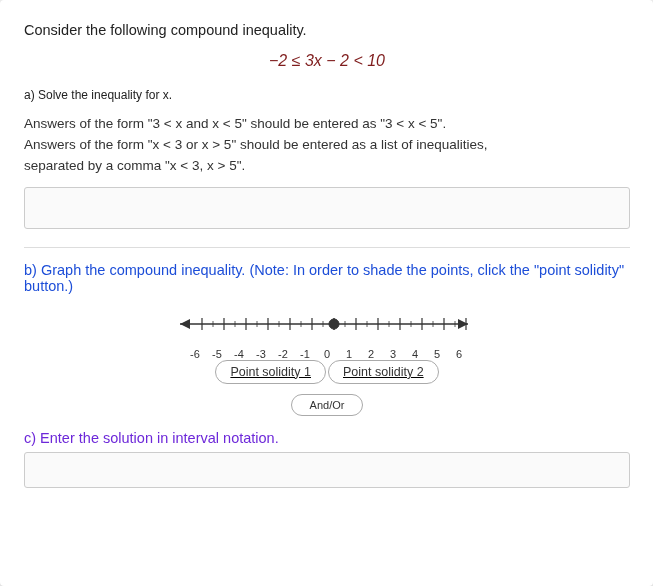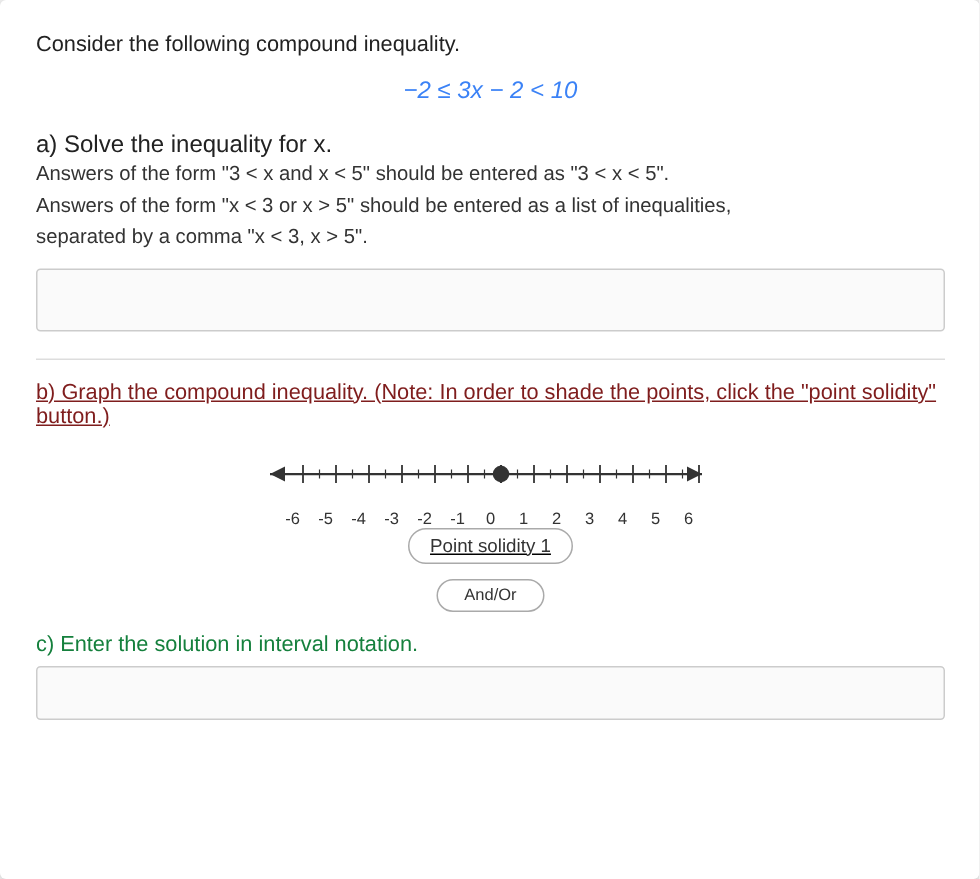--- a/index.html
+++ b/index.html
@@ -20,28 +20,28 @@
       box-shadow: 0 1px 4px rgba(0,0,0,0.15);
     }
     .intro-text {
       font-size: 14.5px;
       color: #222;
       margin-bottom: 14px;
     }
     .equation-line {
       text-align: center;
       font-size: 16px;
-      color: #3b82f6;
+      color: #7f1d1d;
       margin-bottom: 18px;
       font-style: italic;
     }
     .section-label {
-      font-size: 16px;
+      font-size: 12px;
       color: #222;
-      margin-bottom: 0;
+      margin-bottom: 12px;
       font-weight: normal;
     }
     .instructions {
       font-size: 13.5px;
       color: #333;
       line-height: 1.55;
       margin-bottom: 10px;
     }
     .answer-box {
       border: 1px solid #ccc;
@@ -50,23 +50,22 @@
       background: #fafafa;
       margin-bottom: 18px;
     }
     .divider {
       border: none;
       border-top: 1px solid #ddd;
       margin: 4px 0 14px 0;
     }
     .section-b-label {
       font-size: 14.5px;
-      color: #7f1d1d;
+      color: #1d4ed8;
       margin-bottom: 14px;
-      text-decoration: underline;
     }
     .number-line-container {
       display: flex;
       flex-direction: column;
       align-items: center;
       margin-bottom: 12px;
     }
     .number-line-wrap {
       position: relative;
       margin-bottom: 4px;
@@ -107,21 +106,21 @@
       color: #333;
       cursor: pointer;
       margin-top: 4px;
     }
     .andor-row {
       display: flex;
       justify-content: center;
     }
     .section-c-label {
       font-size: 14.5px;
-      color: #15803d;
+      color: #6d28d9;
       margin-top: 14px;
     }
     .answer-box-c {
       border: 1px solid #ccc;
       border-radius: 3px;
       height: 36px;
       background: #fafafa;
       margin-top: 6px;
     }
   </style>
@@ -202,20 +201,21 @@
       <span style="display:inline-block;width:22px;text-align:center;font-size:11px;color:#333;">1</span>
       <span style="display:inline-block;width:22px;text-align:center;font-size:11px;color:#333;">2</span>
       <span style="display:inline-block;width:22px;text-align:center;font-size:11px;color:#333;">3</span>
       <span style="display:inline-block;width:22px;text-align:center;font-size:11px;color:#333;">4</span>
       <span style="display:inline-block;width:22px;text-align:center;font-size:11px;color:#333;">5</span>
       <span style="display:inline-block;width:22px;text-align:center;font-size:11px;color:#333;">6</span>
     </div>
 
     <div class="buttons-row">
       <button class="btn-point">Point solidity 1</button>
+      <button class="btn-point">Point solidity 2</button>
     </div>
     <div class="andor-row">
       <button class="btn-andor">And/Or</button>
     </div>
   </div>
 
   <p class="section-c-label">c) Enter the solution in interval notation.</p>
   <div class="answer-box-c"></div>
 
 </div>

